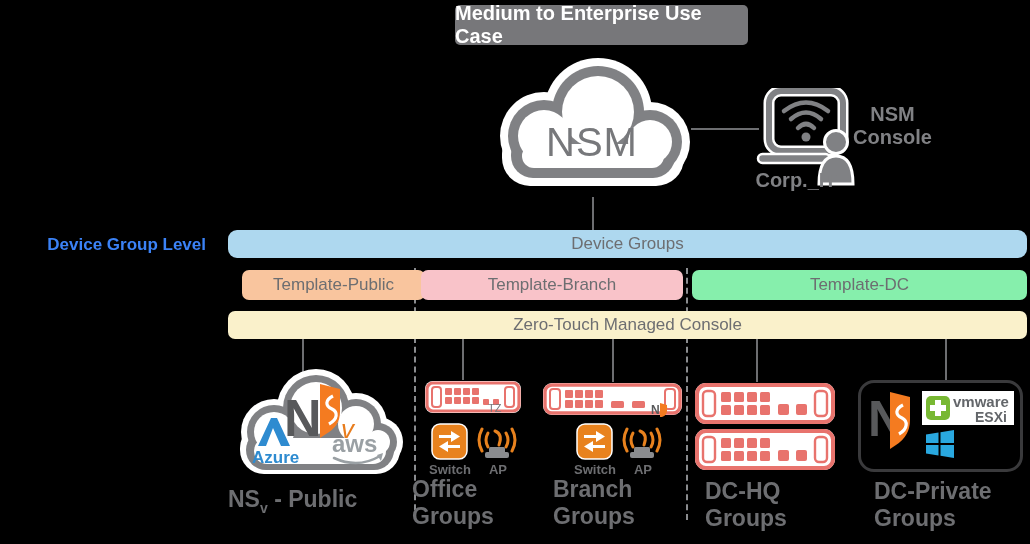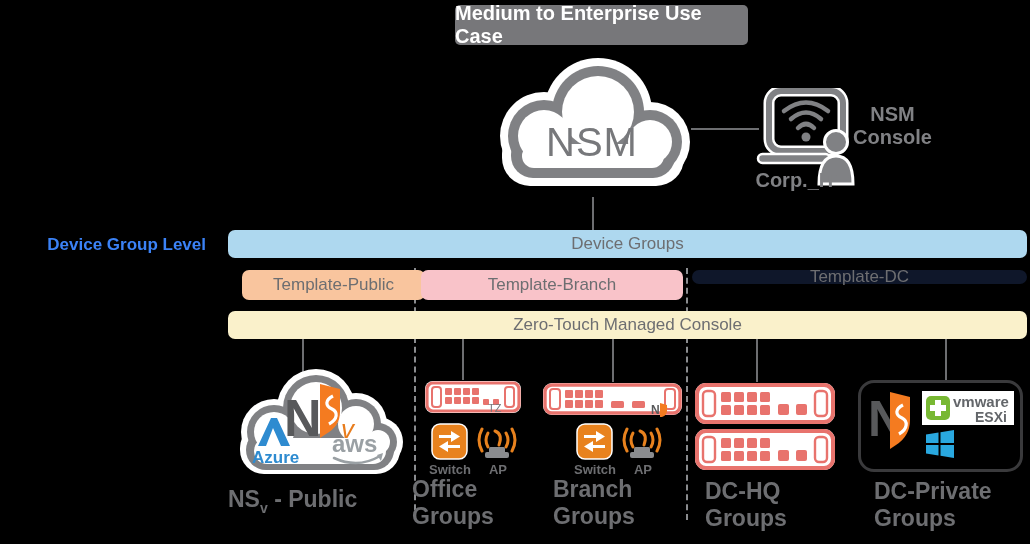--- a/index.html
+++ b/index.html
@@ -84,30 +84,30 @@
     <div>Console</div>
   </div>
 
   <div class="abs consolelabel" style="left:746px;top:169px;width:100px;">Corp._IT</div>
 
   <div class="abs rowlabel" style="left:10px;top:235px;width:196px;">Device Group Level</div>
 
   <div class="abs dashline" style="left:414px;top:268px;height:252px;"></div>
   <div class="abs dashline" style="left:686px;top:268px;height:252px;"></div>
 
-  <div class="abs bar" style="left:228px;top:230px;width:799px;height:28px;background:#aed8ef;">
+  <div class="abs bar" style="left:228px;top:230px;width:799px;height:28px;background:#aed8ef;border-radius:9px;">
     <span>Device Groups</span>
   </div>
   <div class="abs bar" style="left:242px;top:270px;width:183px;height:30px;background:#f9c59e;">
     <span>Template-Public</span>
   </div>
   <div class="abs bar" style="left:421px;top:270px;width:262px;height:30px;background:#f9c3c9;">
     <span>Template-Branch</span>
   </div>
-  <div class="abs bar" style="left:692px;top:270px;width:335px;height:14px;background:#0f172a;text-align:center;">
+  <div class="abs bar" style="left:692px;top:270px;width:335px;height:30px;background:#86efac;text-align:center;">
     <span>Template-DC</span>
   </div>
   <div class="abs bar" style="left:228px;top:311px;width:799px;height:28px;background:#faf1cb;">
     <span>Zero-Touch Managed Console</span>
   </div>
 
   <div class="abs vline" style="left:302px;top:339px;height:33px;"></div>
   <div class="abs vline" style="left:462px;top:339px;height:41px;"></div>
   <div class="abs vline" style="left:612px;top:339px;height:43px;"></div>
   <div class="abs vline" style="left:756px;top:339px;height:43px;"></div>

